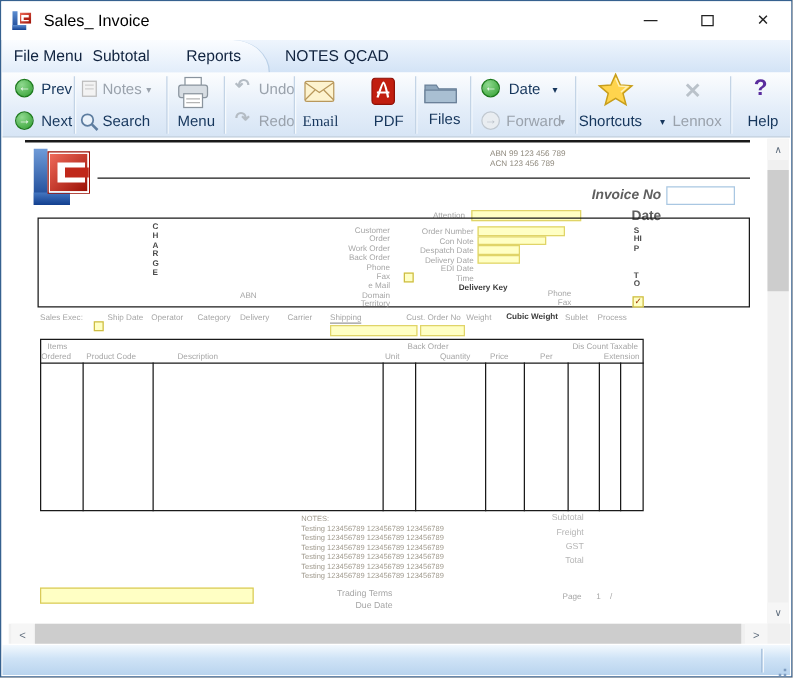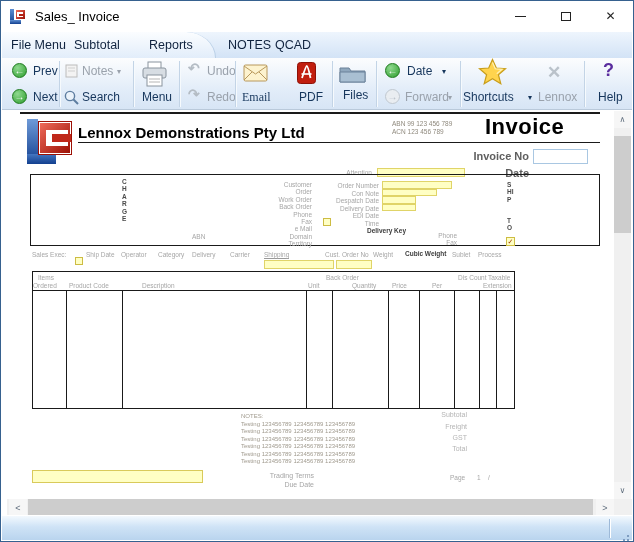--- a/index.html
+++ b/index.html
@@ -195,27 +195,25 @@
   <div class="page">
 
     <div class="hline" style="left:18px;top:1px;width:580px;height:2px;"></div>
     <div class="logo">
       <div class="b"></div>
         <div class="f"></div>
         <div class="r"></div>
         <div class="w"></div>
         <div class="r2"></div>
     </div>
-    <span class="company" style="left:76px;top:13px;">Lennox Demonstrations Pty Ltd</span>
     <div class="hline" style="left:76px;top:31px;width:522px;"></div>
     <span class="glabel" style="left:390px;top:9px;color:#8f897d;">ABN 99 123 456 789</span>
     <span class="glabel" style="left:390px;top:17px;color:#8f897d;">ACN 123 456 789</span>
-    <span class="invtitle" style="left:483px;top:3px;">Invoice</span>
-
-    <span class="blabel" style="left:427px;top:39px;width:100px;">Invoice No</span>
+
+    <span class="blabel" style="left:427px;top:39px;width:100px;font-style:italic;">Invoice No</span>
     <div class="abs" style="left:531px;top:38px;width:55px;height:15px;background:#fff;border:1px solid #a9c7e2;"></div>
     <span class="blabel" style="left:427px;top:56px;width:100px;">Date</span>
 
     <span class="glabel ra" style="left:270px;top:58px;width:100px;">Attention</span>
     <div class="yfield" style="left:375px;top:57px;width:88px;height:9px;"></div>
 
     <div class="abs" style="left:28px;top:63px;width:570px;height:72px;border:1px solid #1a1a1a;"></div>
     <div class="vtext" style="left:120px;top:67px;">CHARGE</div>
     <span class="glabel ra" style="left:210px;top:70px;width:100px;">Customer</span>
     <span class="glabel ra" style="left:210px;top:77.4px;width:100px;">Order</span>

